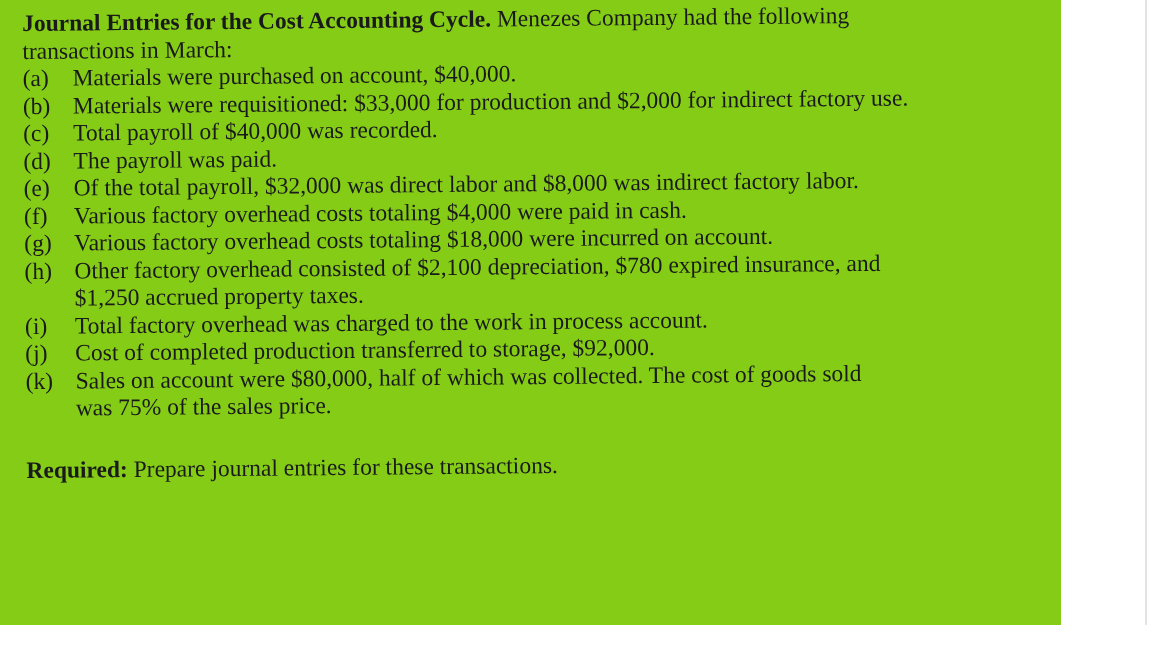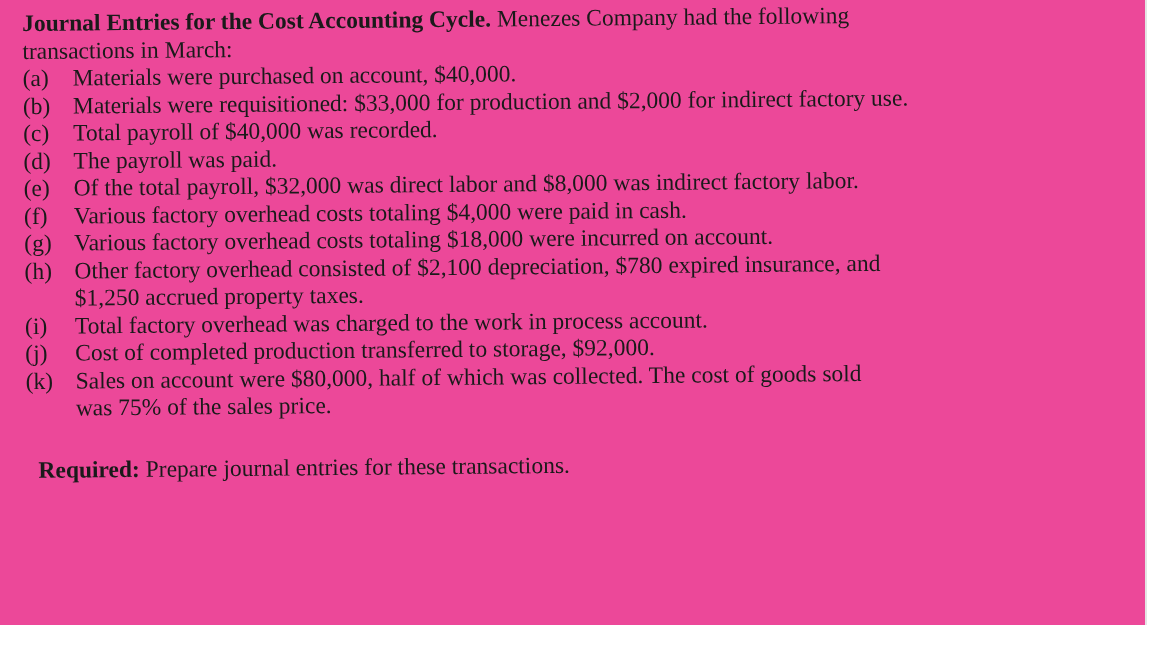--- a/index.html
+++ b/index.html
@@ -12,23 +12,23 @@
       height: 657px;
       position: relative;
       overflow: hidden;
       font-family: "Liberation Serif", "DejaVu Serif", serif;
       color: #1a1a1a;
     }
     .page {
       position: absolute;
       left: 0;
       top: 0;
-      width: 1145px;
+      width: 1061px;
       height: 625px;
-      background: #ec4899;
+      background: #84cc16;
     }
     .right-rule {
       position: absolute;
       left: 1145px;
       top: 0;
       width: 2px;
       height: 625px;
       background: #e4e4e4;
     }
     .doc {
@@ -71,21 +71,20 @@
     }
     .item-text .line {
       display: block;
     }
     .required {
       margin-top: 34px;
       white-space: nowrap;
     }
     .required-label {
       font-weight: bold;
-      margin-left: 12px;
     }
   </style>
 </head>
 <body>
 
 <div class="page">
   <div class="doc">
 
     <p class="intro">
       <span class="intro-line"><span class="title">Journal Entries for the Cost Accounting Cycle.</span><span> Menezes Company had the following</span></span>

